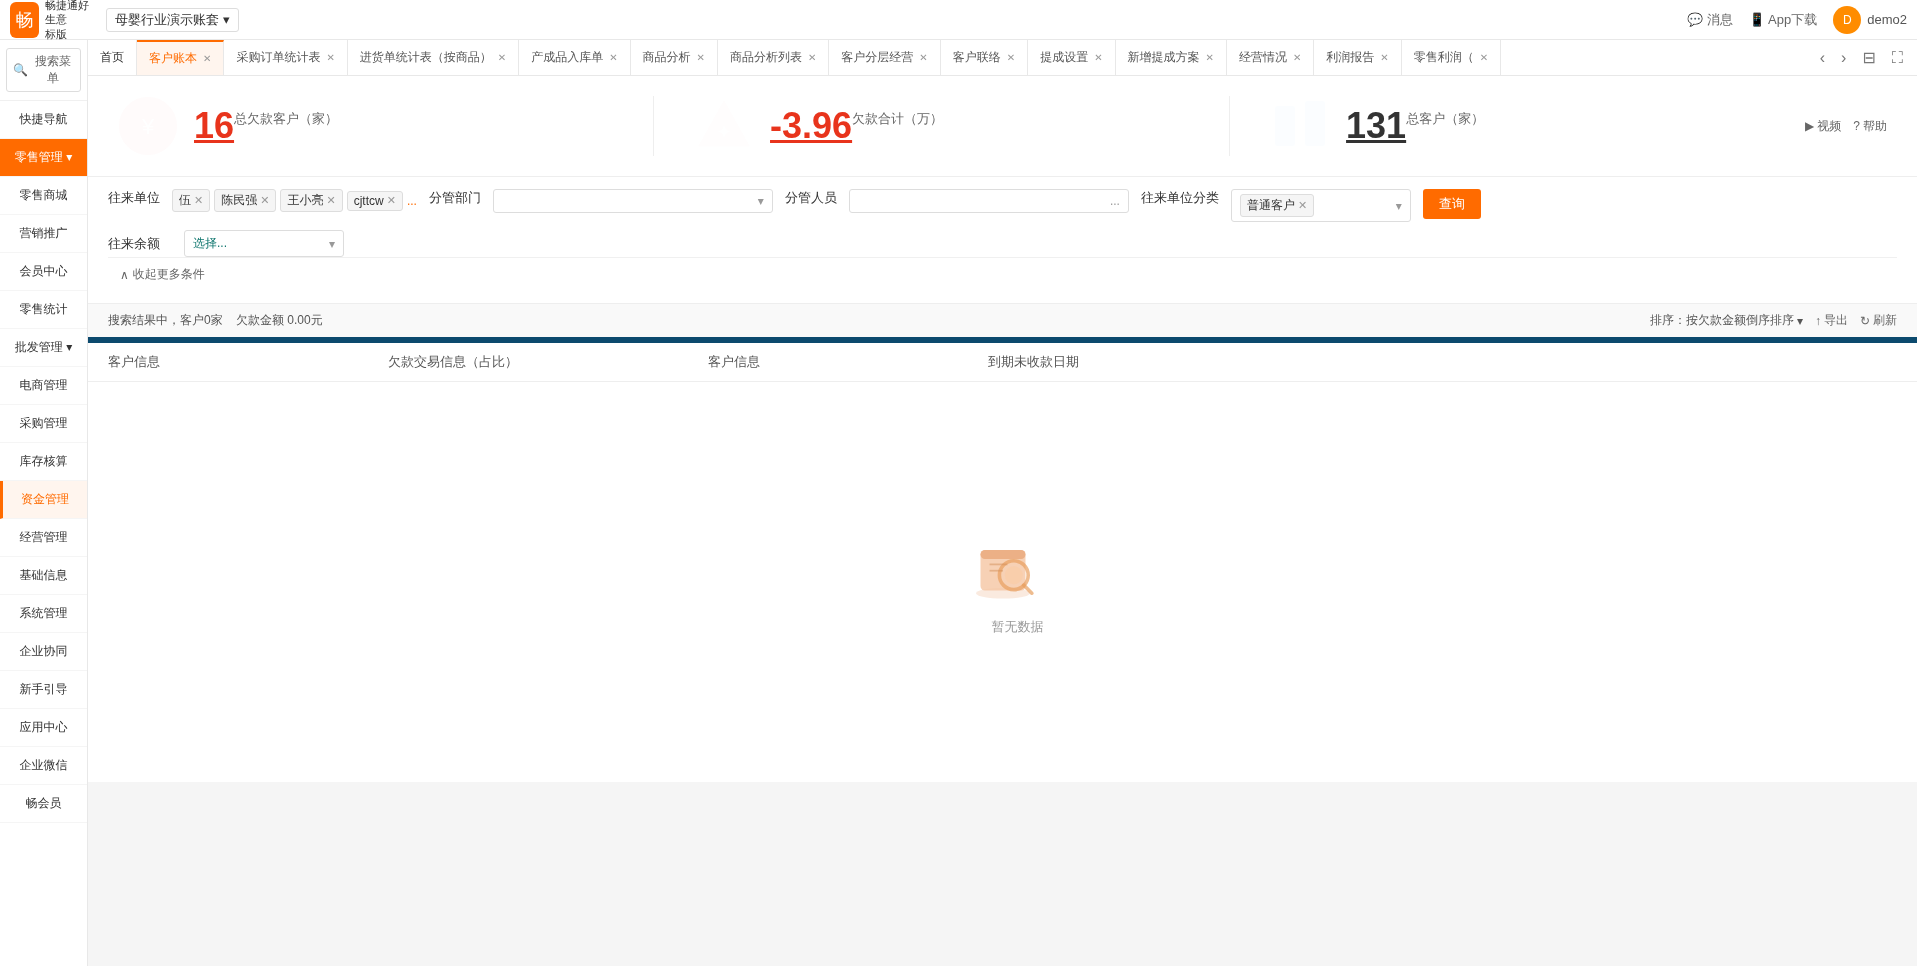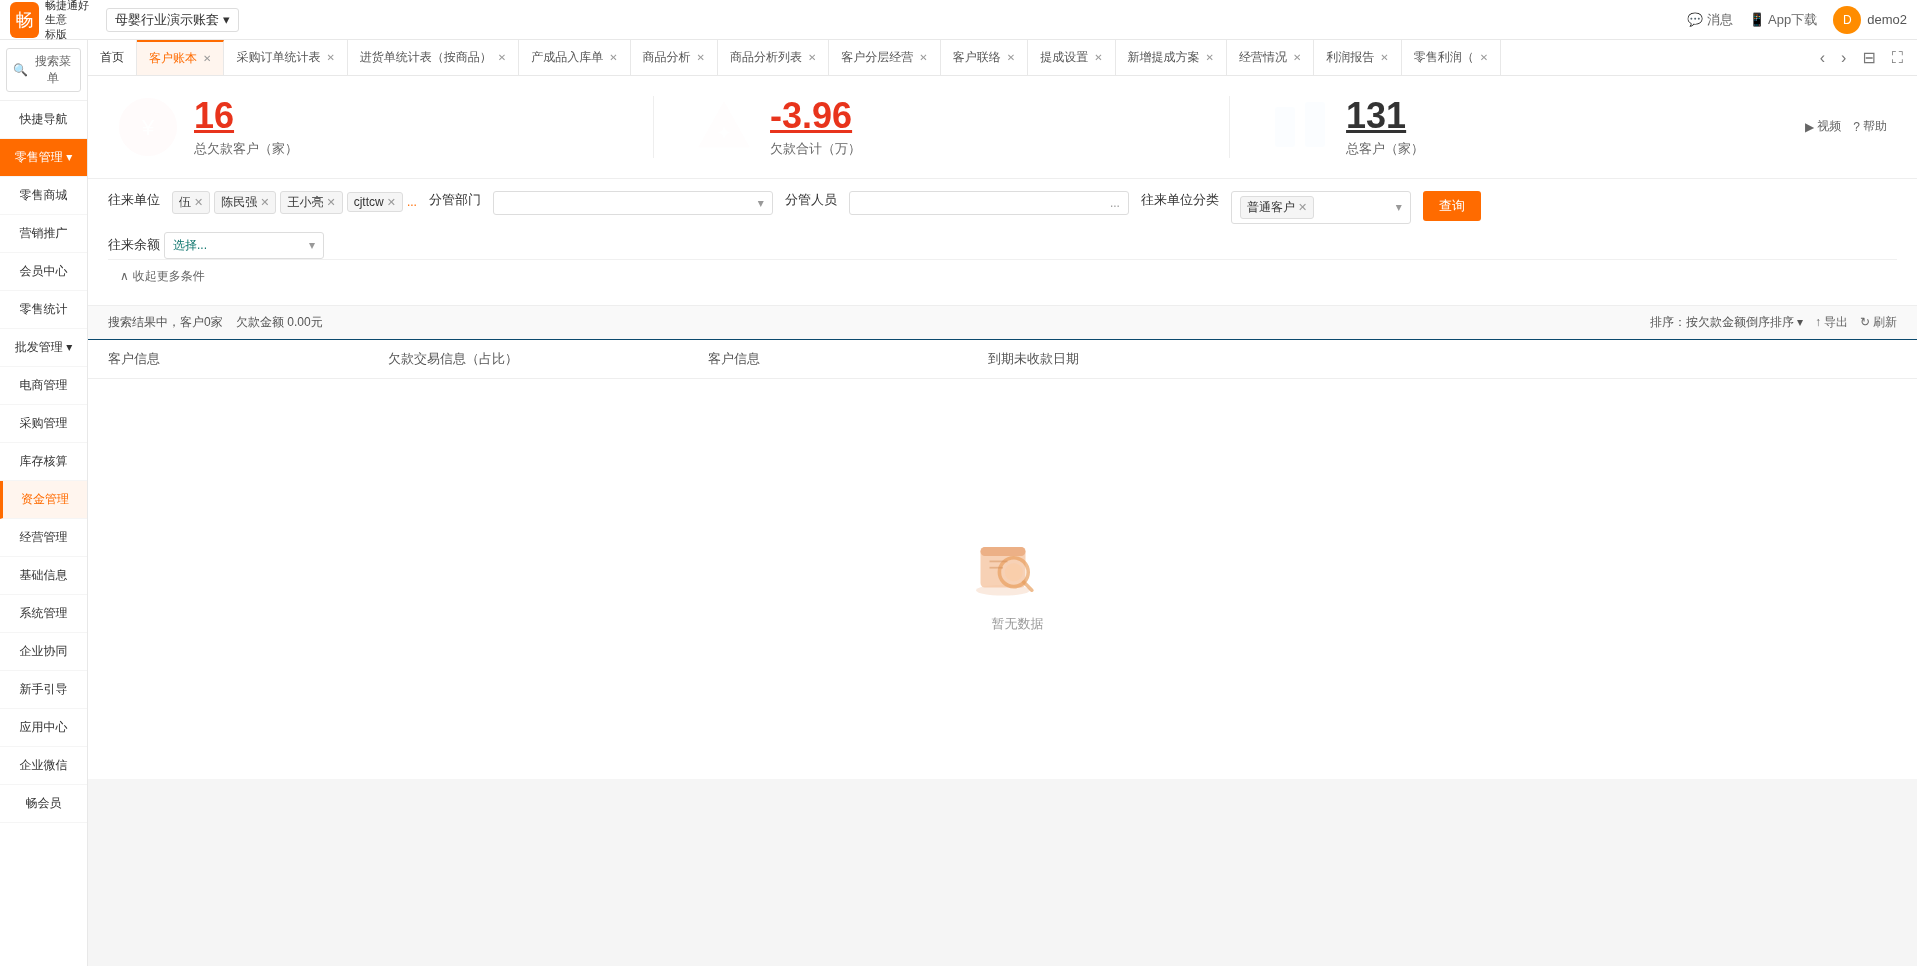--- a/index.html
+++ b/index.html
@@ -55,21 +55,21 @@
     
     .page-content { flex: 1; overflow-y: auto; background: #f5f5f5; }
 
     
     .stats-row {
       display: flex; background: #fff; padding: 20px 30px; gap: 0; border-bottom: 1px solid #eee;
     }
     .stat-block { flex: 1; display: flex; align-items: center; gap: 16px; padding-right: 40px; position: relative; }
     .stat-block + .stat-block { border-left: 1px solid #eee; padding-left: 40px; }
     .stat-icon { width: 60px; height: 60px; opacity: 0.15; }
-    .stat-info { display: flex; flex-direction: column; }
+    .stat-info { display: flex; }
     .stat-value { font-size: 36px; font-weight: bold; line-height: 1.1; }
     .stat-value.red { color: #e8341c; text-decoration: underline; }
     .stat-value.dark { color: #333; text-decoration: underline; }
     .stat-label { font-size: 13px; color: #666; margin-top: 4px; }
 
     
     .page-help { display: flex; align-items: center; gap: 12px; margin-left: auto; font-size: 12px; color: #666; }
     .help-btn { display: flex; align-items: center; gap: 3px; cursor: pointer; color: #666; }
 
     
@@ -79,25 +79,25 @@
     .filter-tags { display: flex; align-items: center; gap: 4px; flex-wrap: wrap; }
     .filter-tag { display: flex; align-items: center; gap: 3px; background: #f5f5f5; border: 1px solid #ddd; border-radius: 3px; padding: 2px 6px; font-size: 12px; color: #333; }
     .filter-tag .remove { cursor: pointer; color: #999; font-size: 11px; }
     .more-tags { font-size: 12px; color: #ff6b00; cursor: pointer; }
     .filter-select { display: flex; align-items: center; gap: 4px; border: 1px solid #ddd; border-radius: 3px; padding: 4px 8px; font-size: 12px; color: #333; cursor: pointer; min-width: 180px; background: #fff; }
     .filter-select-wide { min-width: 280px; }
     .select-arrow { color: #999; margin-left: auto; }
     .filter-more { font-size: 12px; color: #999; cursor: pointer; }
     .collapse-btn { display: flex; align-items: center; gap: 4px; font-size: 12px; color: #666; cursor: pointer; background: none; border: none; padding: 4px 8px; }
     .query-btn { background: #ff6b00; color: #fff; border: none; border-radius: 3px; padding: 6px 16px; font-size: 13px; cursor: pointer; }
-    .filter-row-2 { display: flex; align-items: center; gap: 4px; }
+    .filter-row-2 { display: flex; align-items: center; gap: 24px; }
     .collapse-row { text-align: center; padding: 4px; border-top: 1px solid #f0f0f0; }
 
     
-    .results-bar { display: flex; align-items: center; justify-content: space-between; padding: 8px 20px; background: #f9f9f9; border-bottom: 1px solid #0c4a6e; font-size: 12px; color: #555; }
+    .results-bar { display: flex; align-items: center; justify-content: space-between; padding: 8px 20px; background: #f9f9f9; border-bottom: 6px solid #0c4a6e; font-size: 12px; color: #555; }
     .results-right { display: flex; align-items: center; gap: 12px; }
     .sort-select { display: flex; align-items: center; gap: 3px; cursor: pointer; color: #555; }
     .action-btn { display: flex; align-items: center; gap: 3px; cursor: pointer; color: #666; }
 
     
     .data-table { width: 100%; background: #fff; }
     .table-header { display: grid; grid-template-columns: 280px 320px 280px 1fr; padding: 10px 20px; border-bottom: 1px solid #eee; font-size: 13px; color: #555; font-weight: 500; }
     .table-body { min-height: 400px; display: flex; align-items: center; justify-content: center; flex-direction: column; padding: 60px; }
     .empty-text { font-size: 13px; color: #999; margin-top: 10px; margin-left: 30px; }
 

